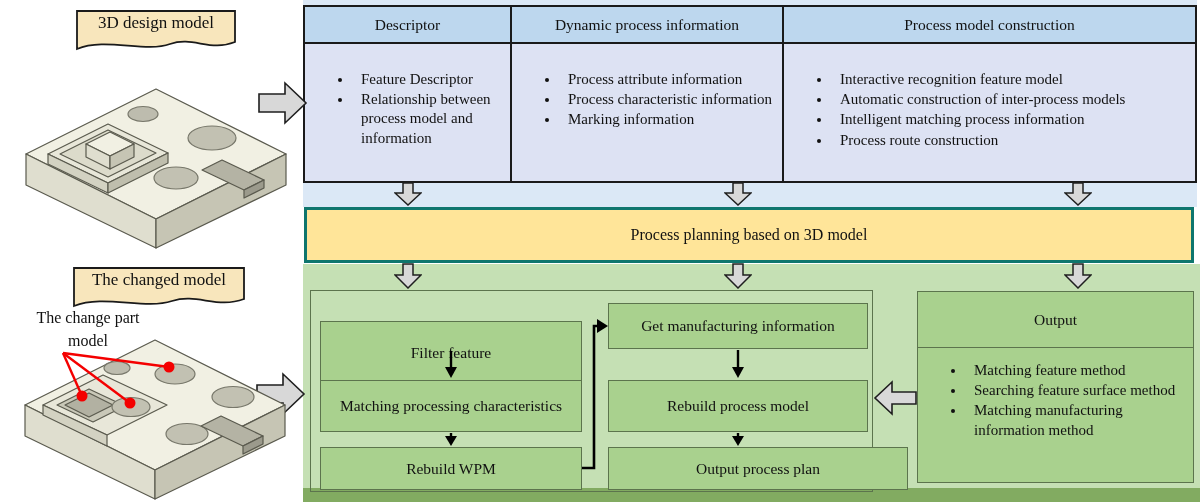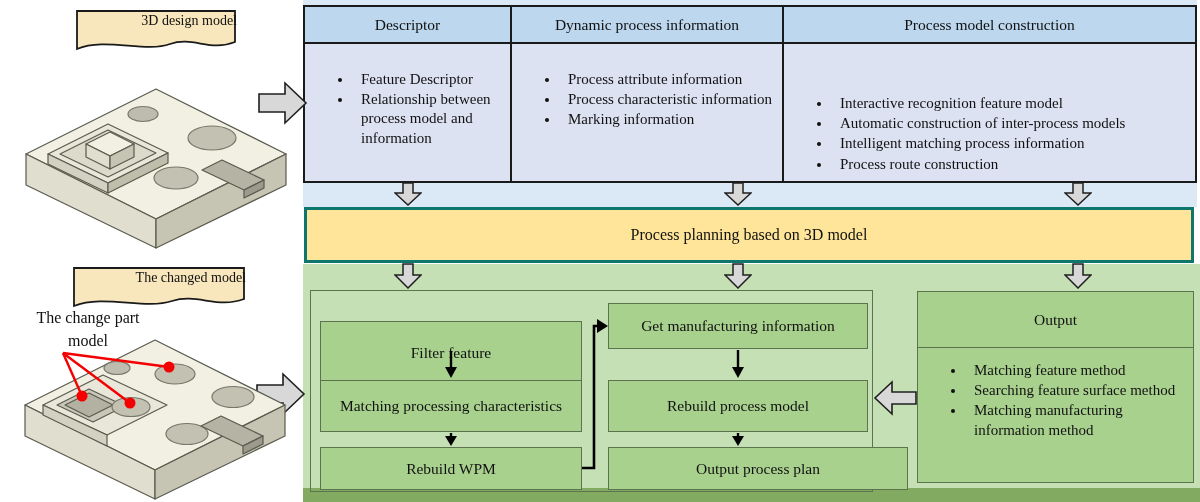--- a/index.html
+++ b/index.html
@@ -12,21 +12,21 @@
   
   .blue-band{left:303px;top:0;width:894px;height:207px;background:#dbe8f6;}
 
   
   .info-table{
     left:303px;top:5px;width:894px;height:178px;
     display:grid;grid-template-columns:207px 272px auto;
     border:2px solid #1a1a1a;box-sizing:border-box;background:#dde2f3;
   }
   .col{border-right:2px solid #1a1a1a;display:flex;flex-direction:column;min-width:0;}
-  .col:last-child{border-right:none;gap:24px;}
+  .col:last-child{border-right:none;}
   .col-header{
     height:35px;flex:0 0 35px;background:#bdd7ee;border-bottom:2px solid #1a1a1a;
     display:flex;align-items:center;justify-content:center;
     font-size:15.5px;white-space:nowrap;
   }
   .col-body{flex:1;padding:26px 4px 4px 0;}
   ul.blist{margin:0;padding-left:48px;}
   ul.blist li{font-size:15px;line-height:1.28;padding-left:8px;margin:0 0 1px 0;}
 
   
@@ -55,22 +55,22 @@
   }
   .methods-head{
     flex:0 0 55px;border-bottom:1.5px solid #5c744d;
     display:flex;align-items:center;justify-content:center;font-size:15.5px;
   }
   .methods-body{flex:1;padding:13px 4px 0 0;}
 
   
   .banner{position:absolute;}
   .banner .lbl{
-    position:absolute;left:0;top:4px;width:100%;text-align:right;
-    font-size:14px;
+    position:absolute;left:0;top:4px;width:100%;text-align:center;
+    font-size:17px;
   }
   
   .change-note{
     left:2px;top:306px;width:172px;text-align:center;
     font-size:16px;line-height:1.45;
   }
   svg{display:block;}
 </style>
 </head>
 <body>

